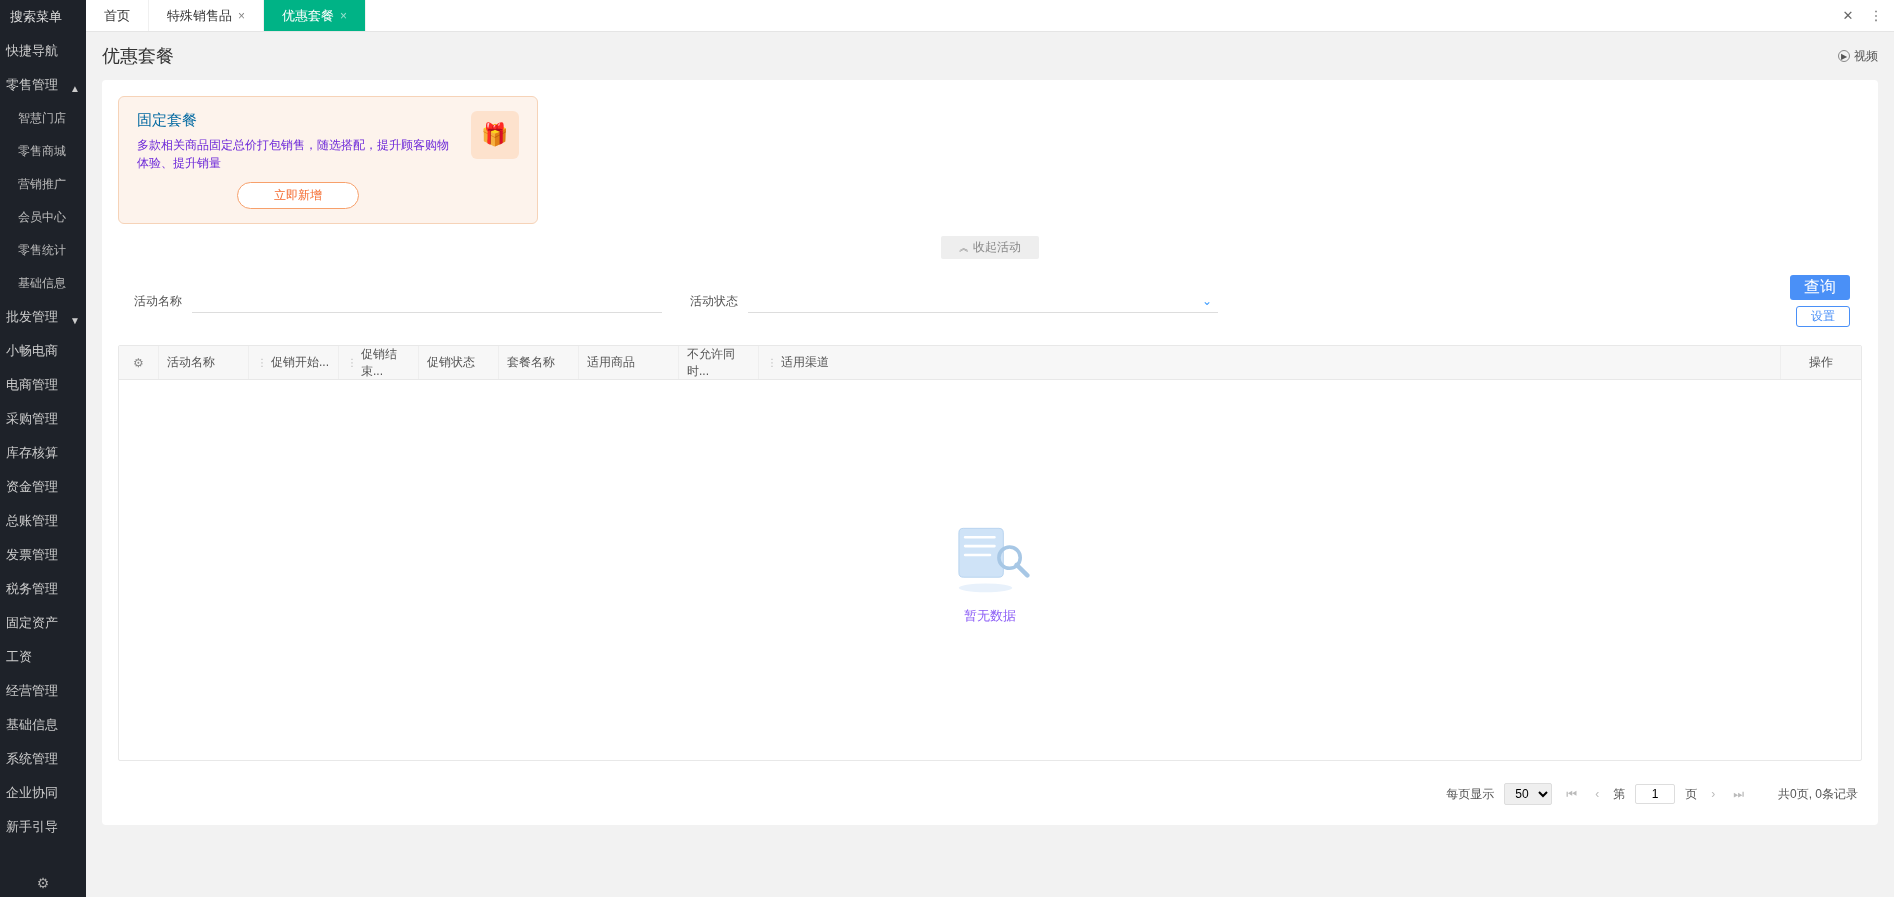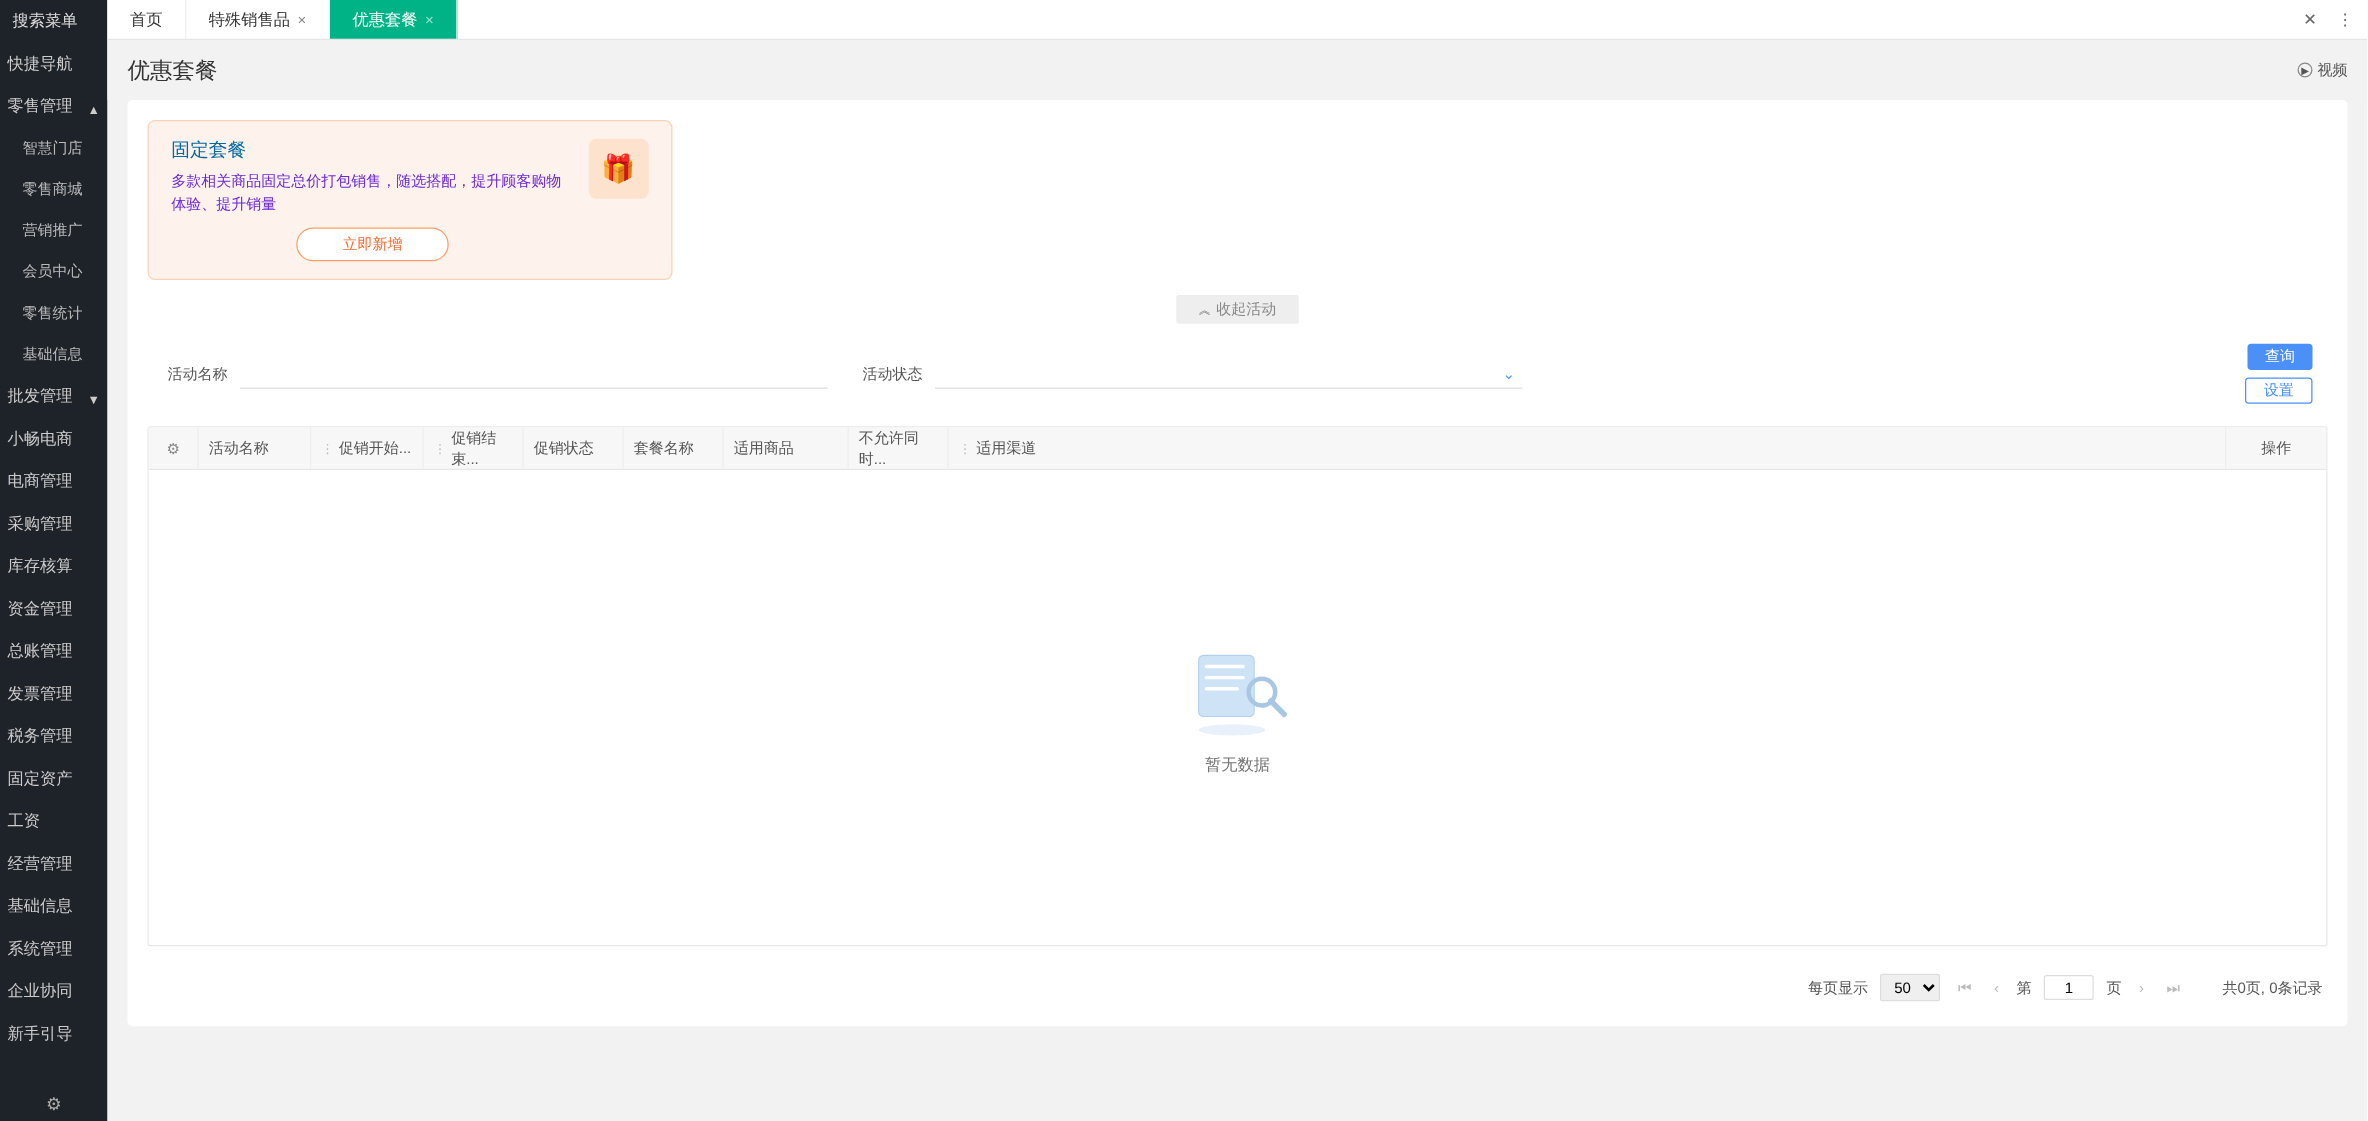--- a/index.html
+++ b/index.html
@@ -46,42 +46,42 @@
 .collapse-pill .caret-up { font-size: 10px; }
 
 
 .filter-row { display: flex; align-items: center; padding: 16px 28px 4px 28px; gap: 24px; }
 .filter-field { display: flex; align-items: center; gap: 10px; }
 .filter-label { font-size: 12px; color: #555; width: 52px; text-align: right; }
 .filter-input { width: 470px; border: none; border-bottom: 1px solid #ddd; padding: 4px 6px; font-size: 12px; outline: none; background: transparent; }
 .filter-select { width: 470px; border: none; border-bottom: 1px solid #ddd; padding: 4px 6px; font-size: 12px; display: flex; justify-content: space-between; align-items: center; color: #999; cursor: pointer; }
 .filter-select .chev { color: #409eff; font-size: 12px; }
 .filter-actions { margin-left: auto; display: flex; flex-direction: column; gap: 6px; align-items: flex-end; }
-.btn-primary { background: #4a90f7; color: #fff; border: none; border-radius: 3px; padding: 2px 14px; font-size: 12px; cursor: pointer; }
+.btn-primary { background: #4a90f7; color: #fff; border: none; border-radius: 3px; padding: 2px 14px; font-size: 16px; cursor: pointer; }
 .btn-secondary { background: #fff; color: #4a90f7; border: 1px solid #4a90f7; border-radius: 3px; padding: 1px 14px; font-size: 12px; cursor: pointer; }
 
 
 .table-wrap { margin: 14px 16px 0 16px; border: 1px solid #e8e8e8; border-radius: 2px; background: #fff; }
 .thead { display: flex; background: #f7f7f7; border-bottom: 1px solid #e8e8e8; height: 34px; align-items: stretch; }
 .th { display: flex; align-items: center; padding: 0 8px; font-size: 12px; color: #555; border-right: 1px solid #eee; position: relative; }
 .th .grip { color: #bbb; font-size: 10px; margin-right: 4px; }
 .th.settings { width: 40px; justify-content: center; color: #888; }
 .th-name { width: 90px; }
 .th-start { width: 90px; }
 .th-end { width: 80px; }
 .th-status { width: 80px; }
 .th-package { width: 80px; text-align: center; }
 .th-goods { width: 100px; }
 .th-disallow { width: 80px; }
 .th-channel { flex: 1; }
 .th-action { width: 80px; justify-content: center; border-right: none; }
 
 .empty-area { height: 380px; display: flex; flex-direction: column; align-items: center; justify-content: center; color: #aaa; }
 .empty-illus { width: 90px; height: 80px; margin-bottom: 12px; }
-.empty-text { font-size: 13px; color: #737373; }
+.empty-text { font-size: 13px; color: #8b5cf6; }
 
 
 .pager { margin: 14px 16px 0 16px; display: flex; justify-content: flex-end; align-items: center; gap: 10px; font-size: 12px; color: #555; padding: 8px 4px; }
 .pager select, .pager input { font-size: 12px; border: 1px solid #ddd; border-radius: 2px; padding: 2px 6px; }
 .pager .page-btn { color: #bbb; cursor: pointer; padding: 0 4px; }
 .pager input.page-no { width: 40px; text-align: center; }
 </style>
 </head>
 <body>
 

